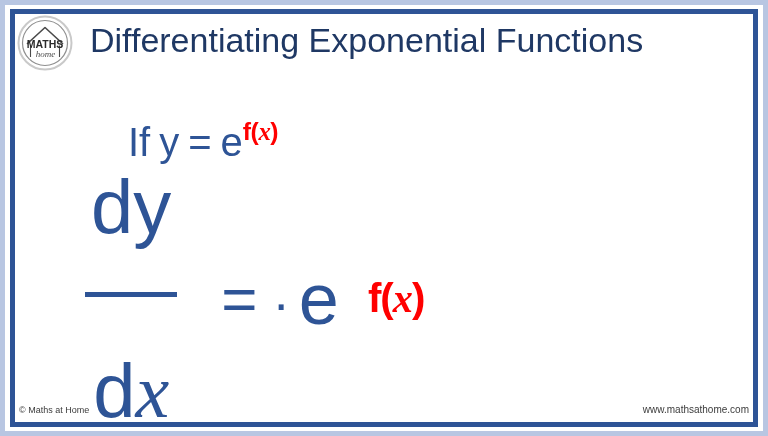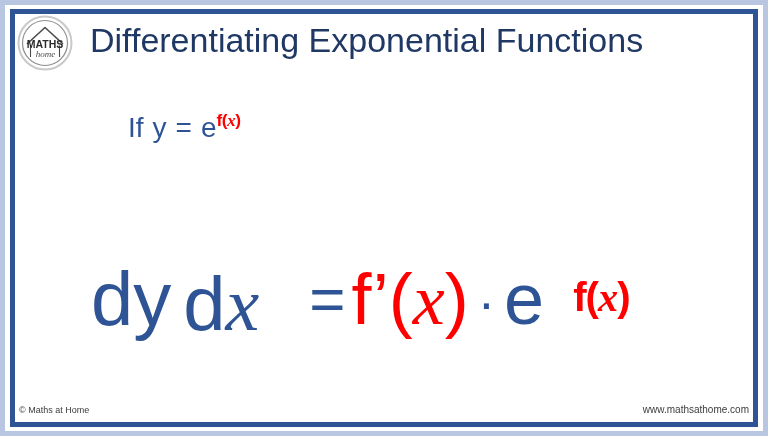--- a/index.html
+++ b/index.html
@@ -73,22 +73,22 @@
     font-family: "Liberation Sans", sans-serif;
     font-weight: 400;
     letter-spacing: 0px;
     white-space: nowrap;
   }
 
   
   .line1 {
     position: absolute;
     left: 113px;
-    top: 85px;
-    font-size: 28px;
+    top: 98px;
+    font-size: 40px;
     line-height: 44px;
     color: #2e5496;
     white-space: nowrap;
   }
   .line1 .sup {
     font-size: 0.62em;
     vertical-align: super;
     position: relative;
     top: -0.08em;
     color: #ff0000;
@@ -109,26 +109,27 @@
     top: 190px;
     width: 660px;
     height: 190px;
     display: flex;
     align-items: center;
     justify-content: flex-start;
   }
 
   .fraction {
     display: inline-flex;
-    flex-direction: row;
+    flex-direction: column;
     align-items: center;
     color: #2e5496;
     font-size: 76px;
     line-height: 0.98;
     font-family: "Liberation Sans", sans-serif;
+    gap: 44px;
   }
   .fraction .num,
   .fraction .den {
     padding: 0 6px;
     white-space: nowrap;
   }
   .fraction .den { margin-top: 10px; }
   .fraction .bar {
     width: 100%;
     height: 5px;
@@ -242,21 +243,20 @@
 
       <div class="fraction">
         <div class="num"><span>d</span><span>y</span></div>
         <div class="bar"></div>
         <div class="den"><span>d</span><span class="ital-serif">x</span></div>
       </div>
 
       <div class="eq-sign">=</div>
 
       <div class="rhs">
-        <span class="red"><span>f</span><span>’</span><span>(</span><span class="ital-serif">x</span><span>)</span></span>
           <span class="dot">·</span>
           <span class="blue">e</span>
           <span class="sup-red"><span>f</span><span>(</span><span class="ital-serif">x</span><span>)</span></span>
       </div>
 
     </div>
 
     <div class="footer-left">© Maths at Home</div>
     <div class="footer-right">www.mathsathome.com</div>
 

